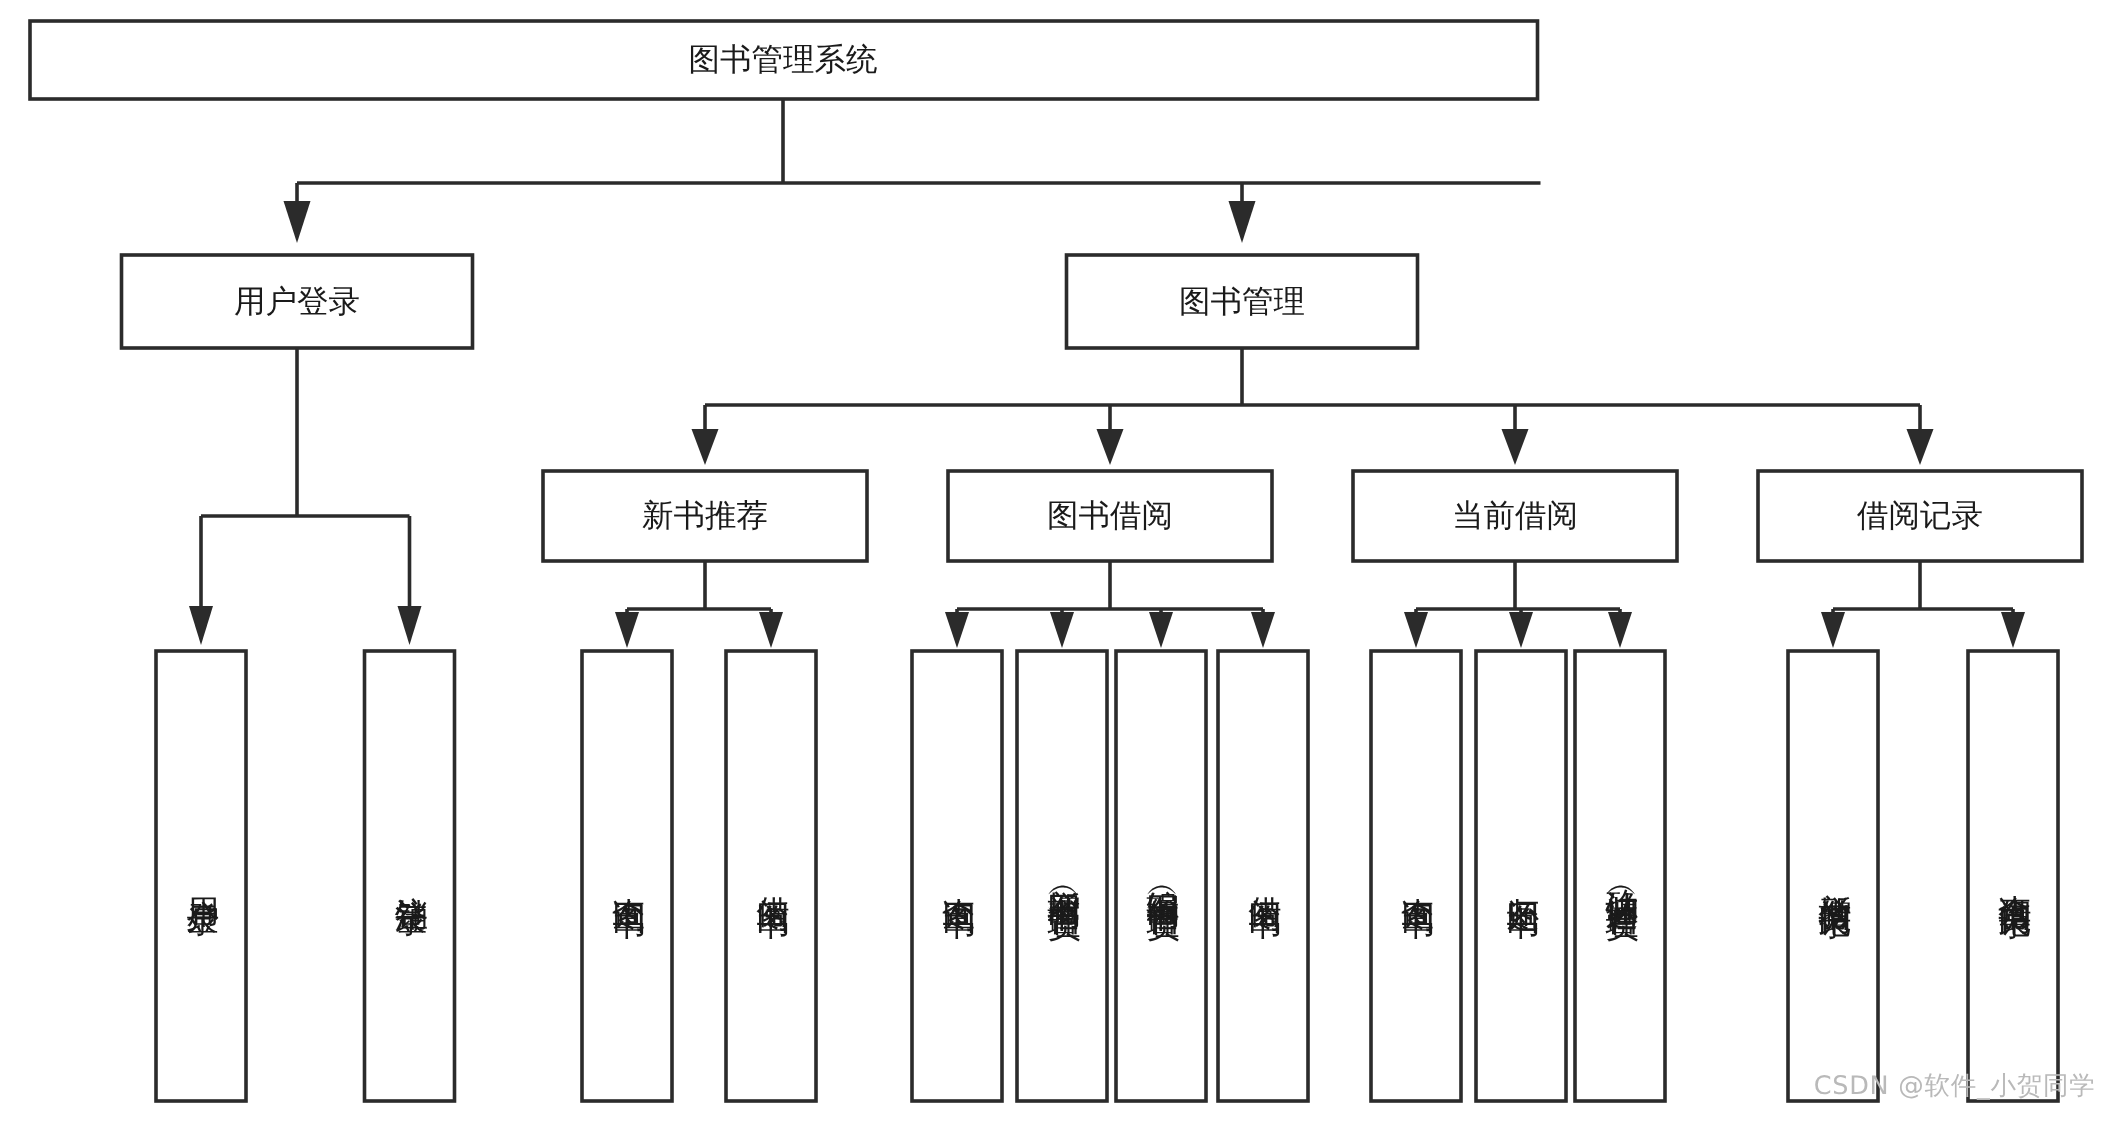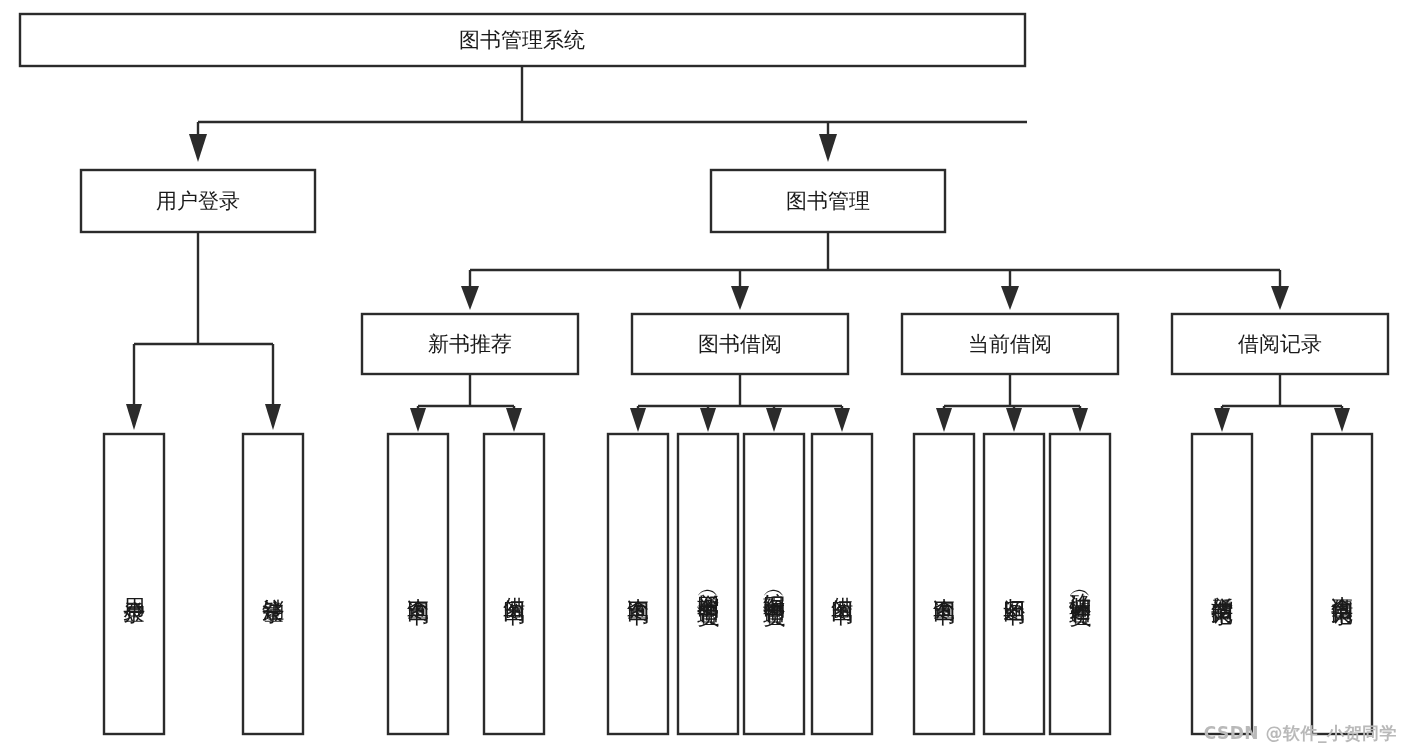--- a/index.html
+++ b/index.html
@@ -61,27 +61,26 @@
     letter-spacing: 2px;
     display: flex;
     align-items: center;
     justify-content: center;
     white-space: nowrap;
     pointer-events: none;
   }
   .watermark {
     position: absolute;
     right: 8px;
-    bottom: 2px;
+    bottom: 12px;
     font-family: "DejaVu Sans", "Liberation Sans", sans-serif;
     font-size: 17px;
     color: #b9b9b9;
     letter-spacing: 0.5px;
     white-space: nowrap;
-    font-weight: bold;
   }
 </style>
 </head>
 <body>
 
 <div id="diagram-root">
 
   <svg id="diagram-svg" viewBox="0 0 1405 747" xmlns="http://www.w3.org/2000/svg">
     <defs>
       <marker id="arrow" markerWidth="9" markerHeight="9" refX="1" refY="4.2" orient="auto" markerUnits="userSpaceOnUse">

